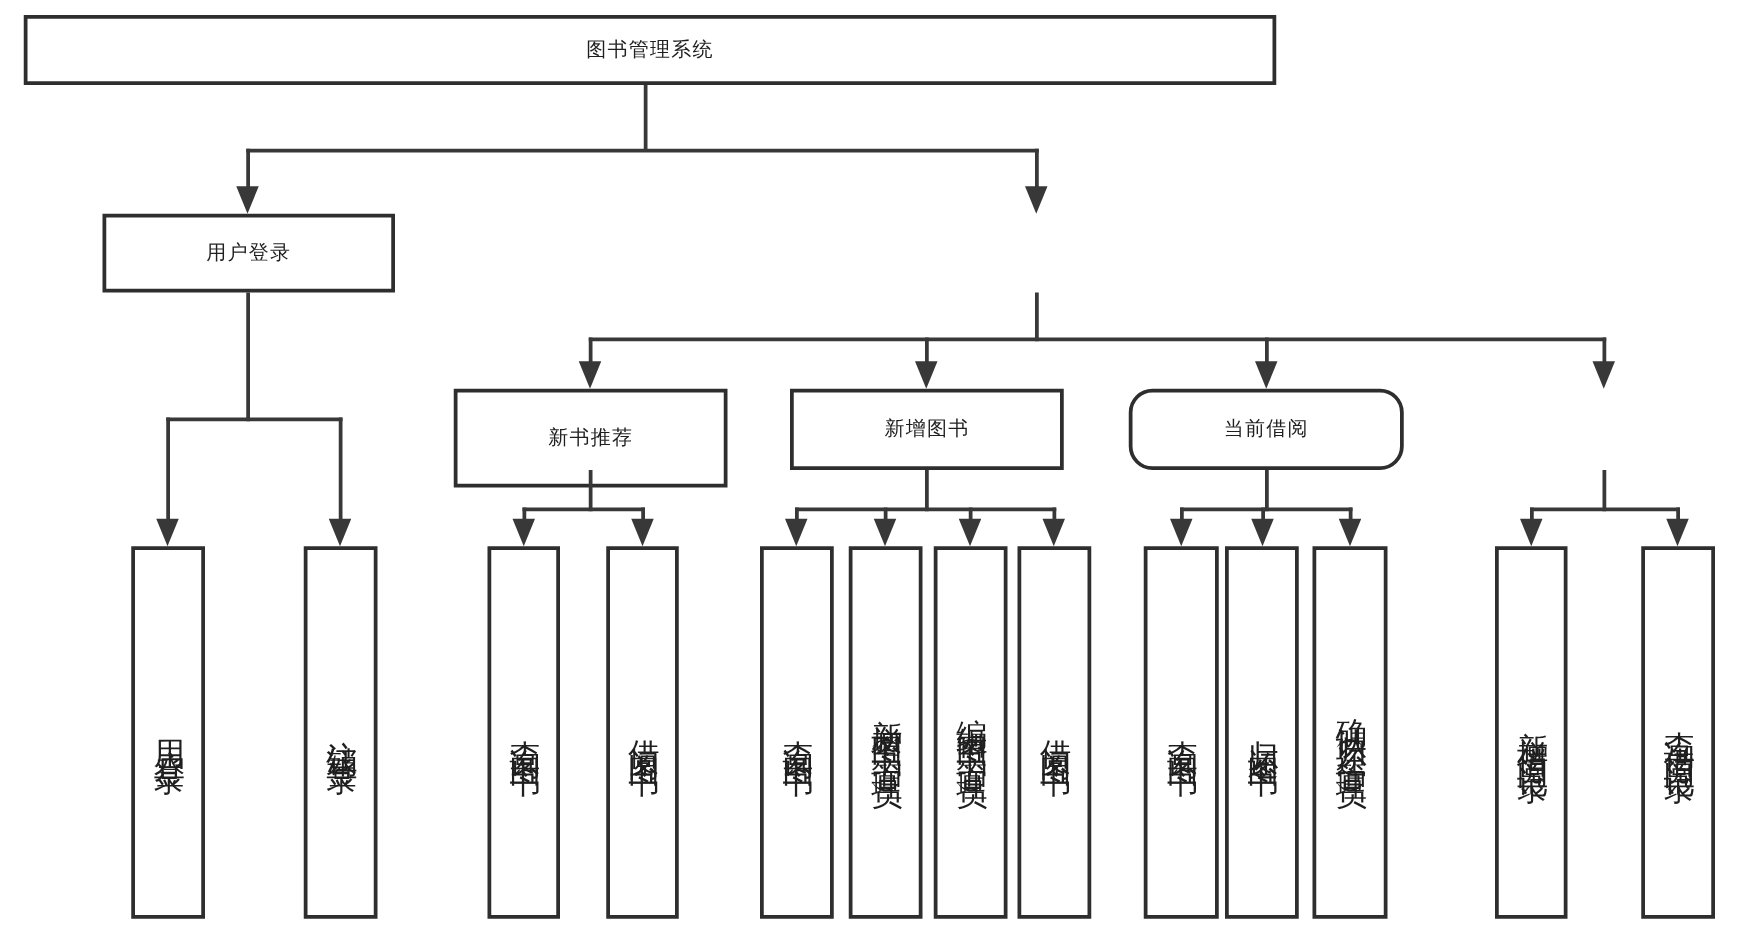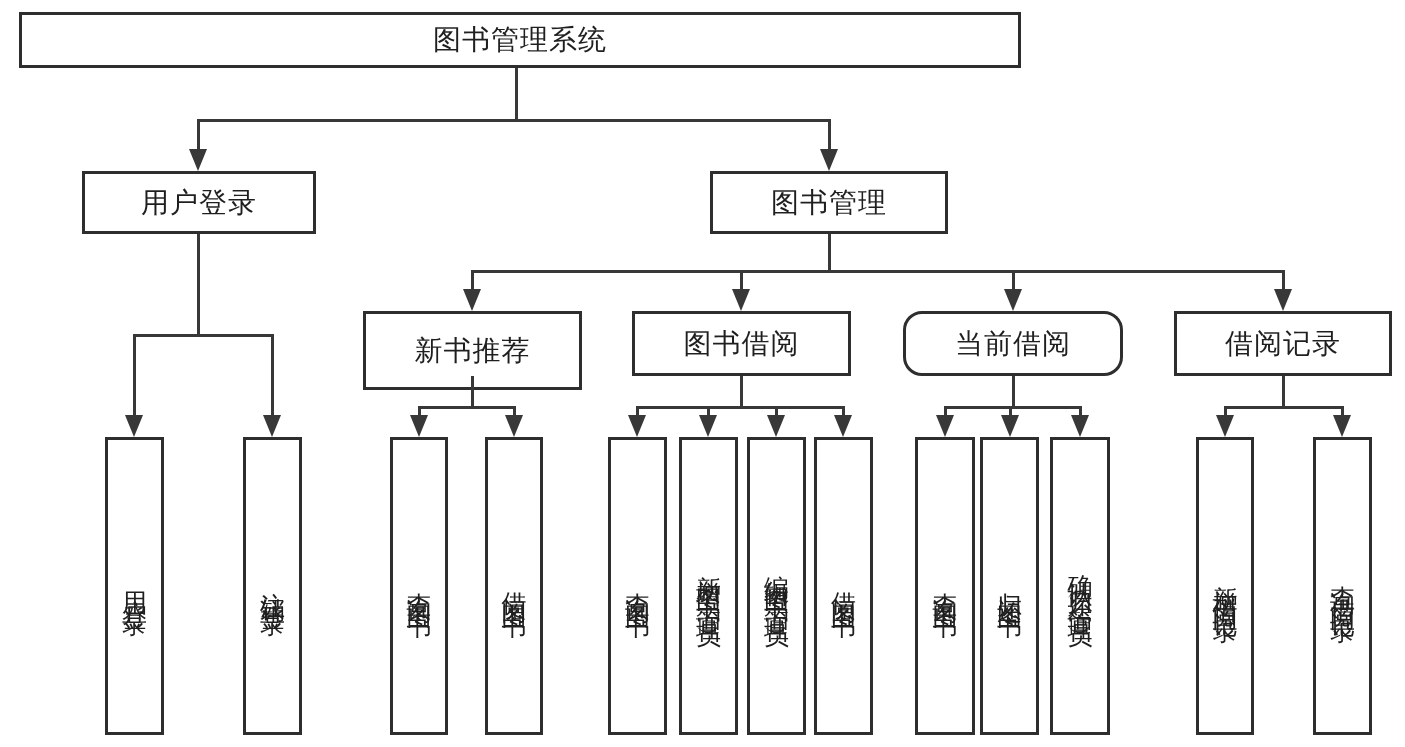--- a/index.html
+++ b/index.html
@@ -19,21 +19,21 @@
     position: absolute;
     box-sizing: border-box;
     border: 3px solid #2e2e2e;
     background: #ffffff;
     display: flex;
     align-items: center;
     justify-content: center;
     color: #1f1f1f;
   }
   .h-label {
-    font-size: 28px;
+    font-size: 16px;
     letter-spacing: 1px;
     white-space: nowrap;
   }
   .v-label {
     writing-mode: vertical-rl;
     text-orientation: mixed;
     font-size: 25px;
     line-height: 1;
     letter-spacing: 7px;
     white-space: nowrap;
@@ -73,23 +73,20 @@
   <div class="line" style="left:515px; top:68px; width:3px; height:53px;"></div>
   <div class="line" style="left:197px; top:119px; width:634px; height:3px;"></div>
   <div class="line" style="left:197px; top:119px; width:3px; height:33px;"></div>
   <div class="line" style="left:828px; top:119px; width:3px; height:33px;"></div>
   <div class="arrow" style="left:189px; top:149px;"></div>
   <div class="arrow" style="left:820px; top:149px;"></div>
 
   <div class="box" style="left:82px; top:171px; width:234px; height:63px;">
     <span class="h-label">用户登录</span>
   </div>
-  <div class="box" style="left:710px; top:171px; width:238px; height:63px;">
-    <span class="h-label">图书管理</span>
-  </div>
 
   <div class="line" style="left:197px; top:234px; width:3px; height:103px;"></div>
   <div class="line" style="left:133px; top:334px; width:141px; height:3px;"></div>
   <div class="line" style="left:133px; top:334px; width:3px; height:83px;"></div>
   <div class="line" style="left:271px; top:334px; width:3px; height:83px;"></div>
   <div class="arrow" style="left:125px; top:415px;"></div>
   <div class="arrow" style="left:263px; top:415px;"></div>
 
   <div class="line" style="left:828px; top:234px; width:3px; height:39px;"></div>
   <div class="line" style="left:471px; top:270px; width:814px; height:3px;"></div>
@@ -99,27 +96,24 @@
   <div class="line" style="left:1282px; top:270px; width:3px; height:21px;"></div>
   <div class="arrow" style="left:463px; top:289px;"></div>
   <div class="arrow" style="left:732px; top:289px;"></div>
   <div class="arrow" style="left:1004px; top:289px;"></div>
   <div class="arrow" style="left:1274px; top:289px;"></div>
 
   <div class="box" style="left:363px; top:311px; width:219px; height:79px;">
     <span class="h-label">新书推荐</span>
   </div>
   <div class="box" style="left:632px; top:311px; width:219px; height:65px;">
-    <span class="h-label">图书借阅</span>
+    <span class="h-label">新增图书</span>
   </div>
   <div class="box" style="left:903px; top:311px; width:220px; height:65px;border-radius:19px;">
     <span class="h-label">当前借阅</span>
-  </div>
-  <div class="box" style="left:1174px; top:311px; width:218px; height:65px;">
-    <span class="h-label">借阅记录</span>
   </div>
 
   <div class="line" style="left:471px; top:376px; width:3px; height:33px;"></div>
   <div class="line" style="left:418px; top:406px; width:98px; height:3px;"></div>
   <div class="line" style="left:418px; top:406px; width:3px; height:11px;"></div>
   <div class="line" style="left:513px; top:406px; width:3px; height:11px;"></div>
   <div class="arrow" style="left:410px; top:415px;"></div>
   <div class="arrow" style="left:505px; top:415px;"></div>
 
   <div class="line" style="left:740px; top:376px; width:3px; height:33px;"></div>

